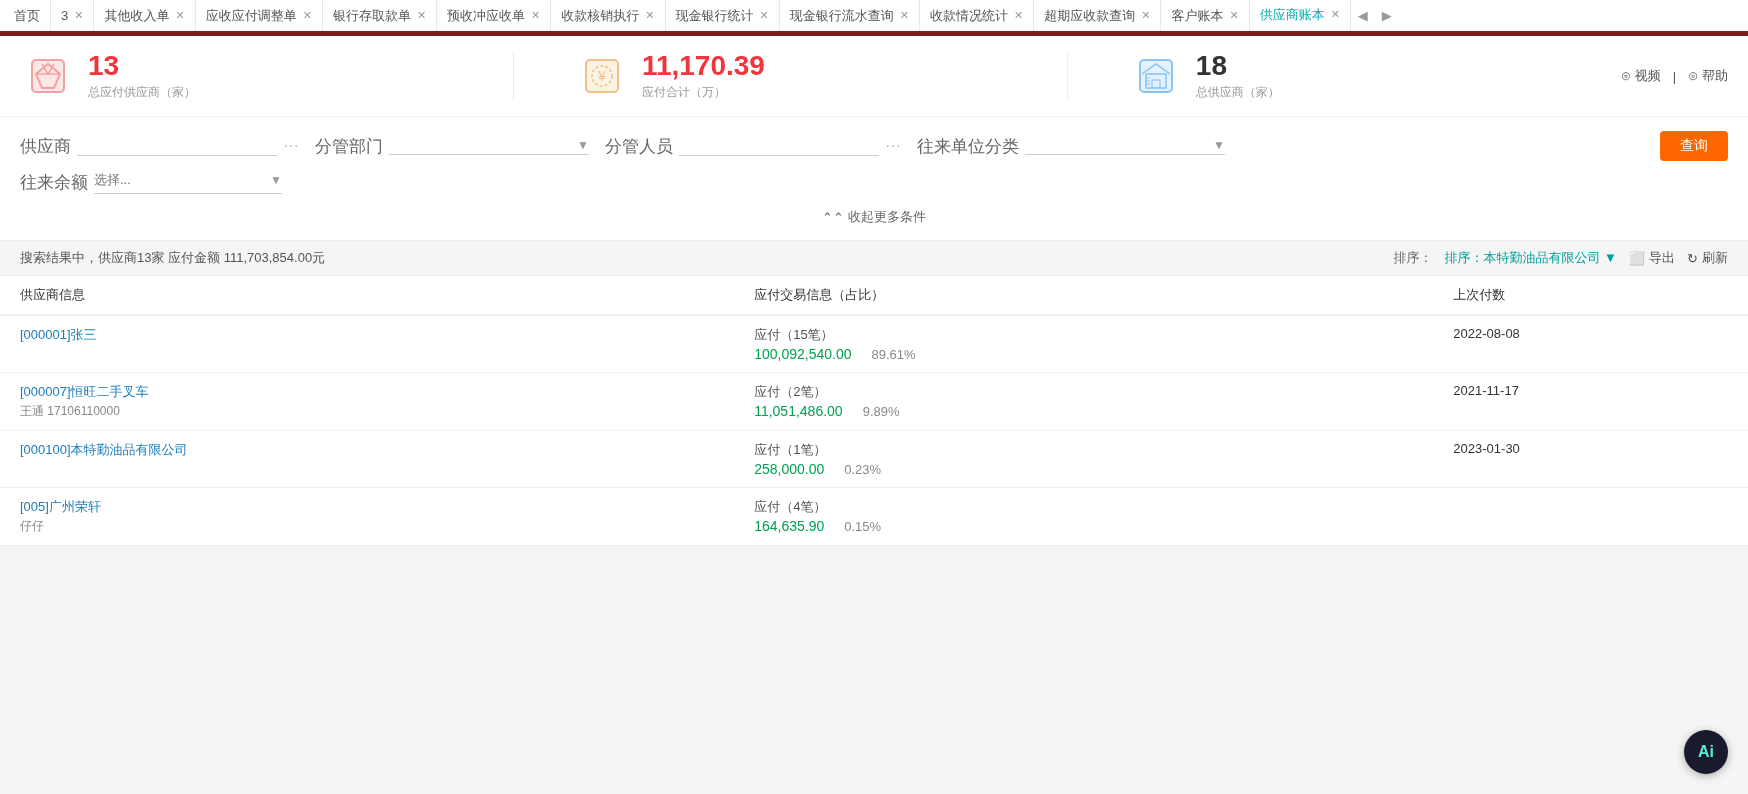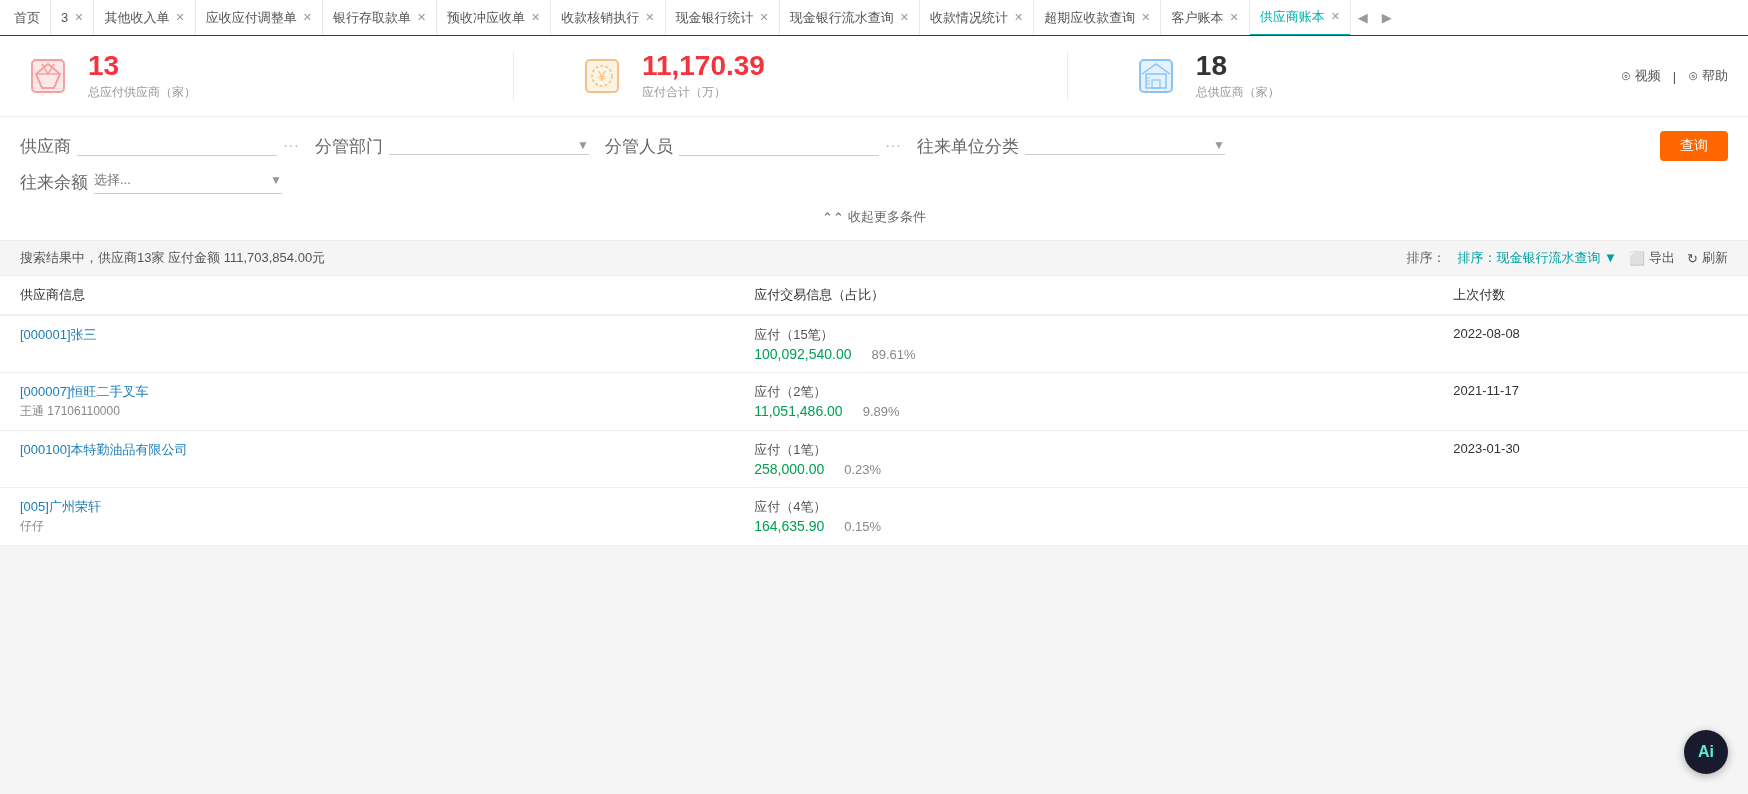--- a/index.html
+++ b/index.html
@@ -1,21 +1,21 @@
 <!DOCTYPE html>
 <html><head>
   <meta charset="utf-8">
   <style>
     * { margin: 0; padding: 0; box-sizing: border-box; }
     body { font-family: 'Microsoft YaHei', Arial, sans-serif; font-size: 13px; background: #f5f5f5; color: #333; width: 1748px; overflow-x: hidden; }
 
     
     .top-nav {
       display: flex; align-items: center; background: #fff;
-      border-bottom: 1px solid #7f1d1d; height: 36px; padding: 0 4px;
+      border-bottom: 5px solid #7f1d1d; height: 36px; padding: 0 4px;
       overflow: hidden; white-space: nowrap;
     }
     .nav-tab {
       display: inline-flex; align-items: center; padding: 0 10px;
       height: 36px; border-right: 1px solid #e8e8e8; cursor: pointer;
       font-size: 13px; color: #555; flex-shrink: 0;
     }
     .nav-tab.active { color: #00b0b0; border-bottom: 2px solid #00b0b0; }
     .nav-tab .close-x { margin-left: 6px; color: #999; font-size: 11px; }
     .nav-arrow { width: 24px; height: 36px; display: flex; align-items: center; justify-content: center; cursor: pointer; color: #999; flex-shrink: 0; }
@@ -257,21 +257,21 @@
       <span>收起更多条件</span>
     </div>
   </div>
 </div>
 
 <div class="result-bar">
   <span>搜索结果中，供应商13家   应付金额 111,703,854.00元</span>
   <div class="sort-area">
     <span>排序：</span>
     <span class="sort-link">
-      <span>排序：现金银行流水查询</span> ▼
+      <span>排序：本特勤油品有限公司</span> ▼
     </span>
     <span class="action-link">
       <span>⬜</span>
       <span>导出</span>
     </span>
     <span class="action-link">
       <span>↻</span>
       <span>刷新</span>
     </span>
   </div>

